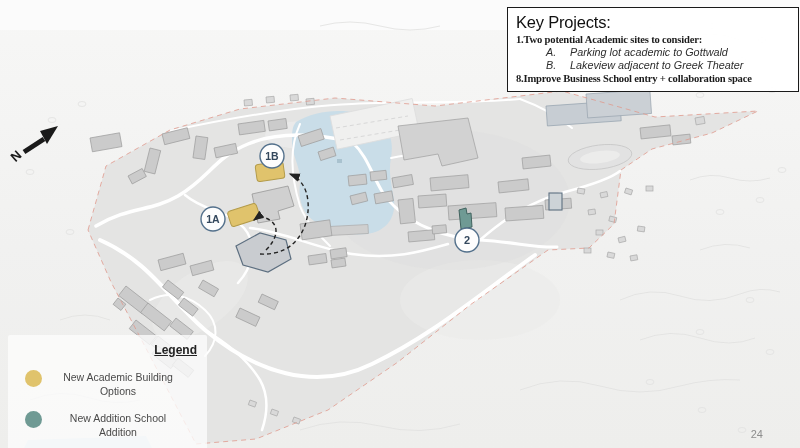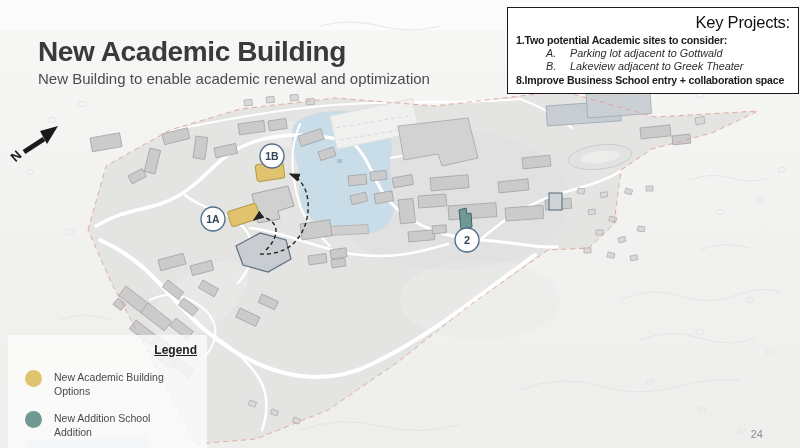--- a/index.html
+++ b/index.html
@@ -12,31 +12,31 @@
   svg text{font-family:"Liberation Sans",sans-serif;}
 
   .title-block{position:absolute;left:38px;top:37px;}
   .title-block h1{margin:0;font-size:28px;line-height:1.05;color:#3a3a3a;font-weight:bold;letter-spacing:-0.4px;}
   .subtitle{font-size:15px;color:#4c4c4c;margin-top:4px;}
 
   .key-projects{
     position:absolute;left:507px;top:7px;width:292px;box-sizing:border-box;
     background:rgba(255,255,255,0.96);border:1px solid #1a1a1a;padding:5px 8px 7px;
   }
-  .kp-heading{font-size:16.5px;color:#101010;letter-spacing:-0.2px;text-align:right;}
-  .kp-item{font-size:10.6px;font-weight:bold;color:#1b1b1b;margin-top:2px;letter-spacing:-0.2px;white-space:nowrap;}
+  .kp-heading{font-size:16.5px;color:#101010;letter-spacing:-0.2px;}
+  .kp-item{font-size:10.6px;font-weight:bold;color:#1b1b1b;margin-top:2px;letter-spacing:-0.2px;white-space:nowrap;font-family:Liberation Serif, serif;}
   .kp-sub{display:flex;font-size:10.8px;font-style:italic;color:#2d2d2d;margin-top:1px;}
   .kp-sub .letter{margin-left:30px;width:24px;flex:none;}
 
   .legend{
     position:absolute;left:8px;top:335px;width:199px;box-sizing:border-box;
     background:rgba(253,253,253,0.78);padding:8px 10px 12px;border-radius:2px;
   }
   .legend-heading{text-align:right;font-size:12px;font-weight:bold;text-decoration:underline;color:#222;}
-  .legend-row{display:flex;align-items:flex-start;margin-top:13px;}
+  .legend-row{display:flex;align-items:flex-start;margin-top:13px;text-align:center;}
   .swatch{width:17px;height:17px;border-radius:50%;flex:none;margin-left:7px;margin-right:12px;}
   .legend-label{font-size:10.5px;color:#4a4a4a;line-height:1.3;width:128px;padding-top:1px;}
 
   .page-number{position:absolute;right:37px;bottom:8px;font-size:11px;color:#8d8d8d;}
 </style>
 </head>
 <body>
 
 <div class="slide">
 
@@ -239,31 +239,27 @@
       </g>
     </g>
 
     <g>
       <path d="M24,152 L44,139" stroke="#1a1a1a" stroke-width="5" fill="none"></path>
       <polygon points="58,126 40,131 47,144" fill="#1a1a1a"></polygon>
       <text x="10" y="160" font-size="13" font-weight="bold" fill="#1a1a1a" transform="rotate(-42 16 154)">N</text>
     </g>
   </svg>
 
-  <div class="title-block">
-    <h1>New Academic Building</h1>
-    <div class="subtitle">New Building to enable academic renewal and optimization</div>
-  </div>
 
   <div class="key-projects">
     <div class="kp-heading">Key Projects:</div>
     <div class="kp-item">1.Two potential Academic sites to consider:</div>
     <div class="kp-sub">
       <span class="letter">A.</span>
-      <span>Parking lot adjacent to Gottwald</span>
+      <span>Parking lot academic to Gottwald</span>
     </div>
     <div class="kp-sub">
       <span class="letter">B.</span>
       <span>Lakeview adjacent to Greek Theater</span>
     </div>
     <div class="kp-item">8.Improve Business School entry + collaboration space</div>
   </div>
 
   <div class="legend">
     <div class="legend-heading">Legend</div>

